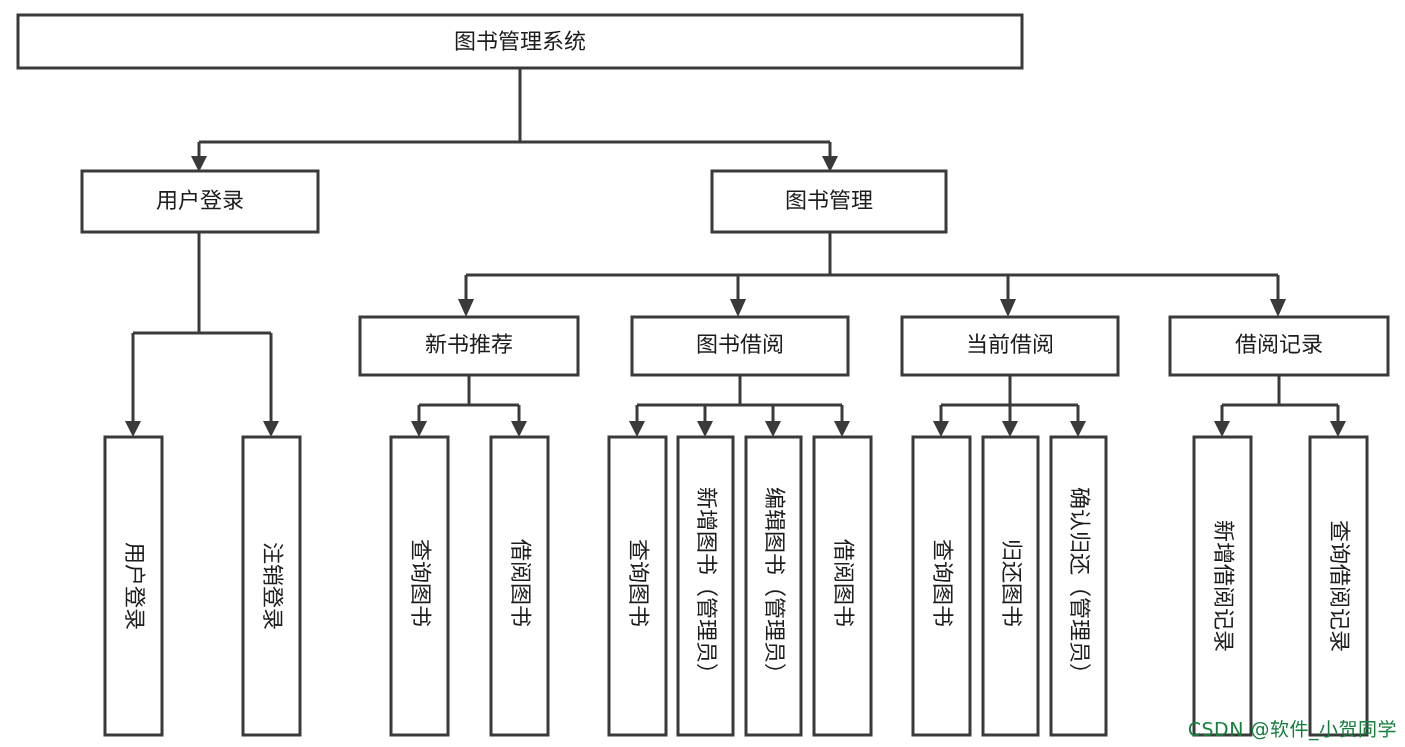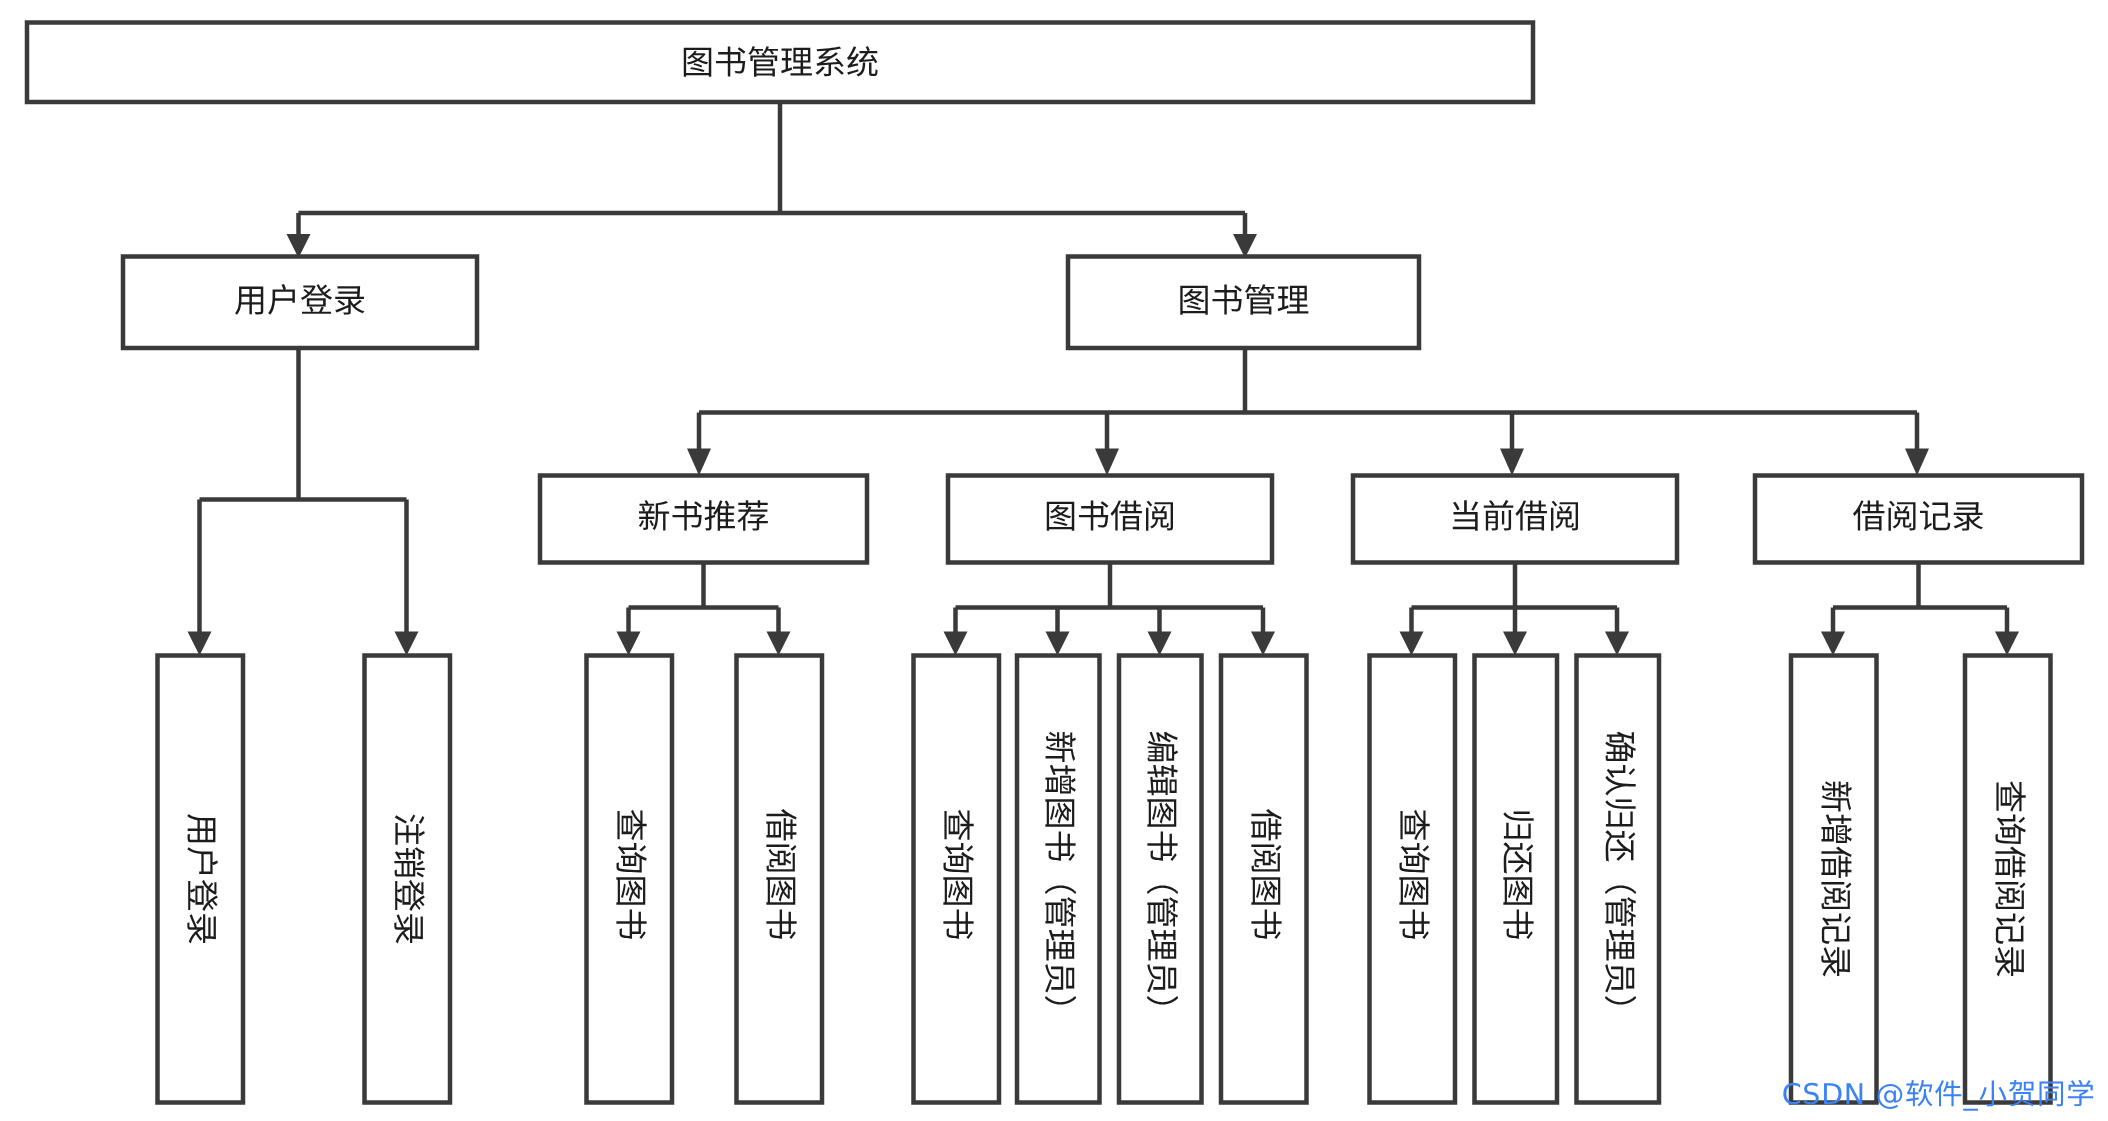--- a/index.html
+++ b/index.html
@@ -58,21 +58,21 @@
     text-anchor: middle;
     dominant-baseline: middle;
     white-space: pre;
   }
   .watermark-text {
     position: absolute;
     right: 8px;
     bottom: 6px;
     font-family: "DejaVu Sans", "Liberation Sans", sans-serif;
     font-size: 19px;
-    color: #3b82f6;
+    color: #15803d;
     letter-spacing: 0.5px;
     user-select: none;
     pointer-events: none;
     white-space: nowrap;
   }
 </style>
 </head>
 <body>
 
 <div id="diagram-root">

